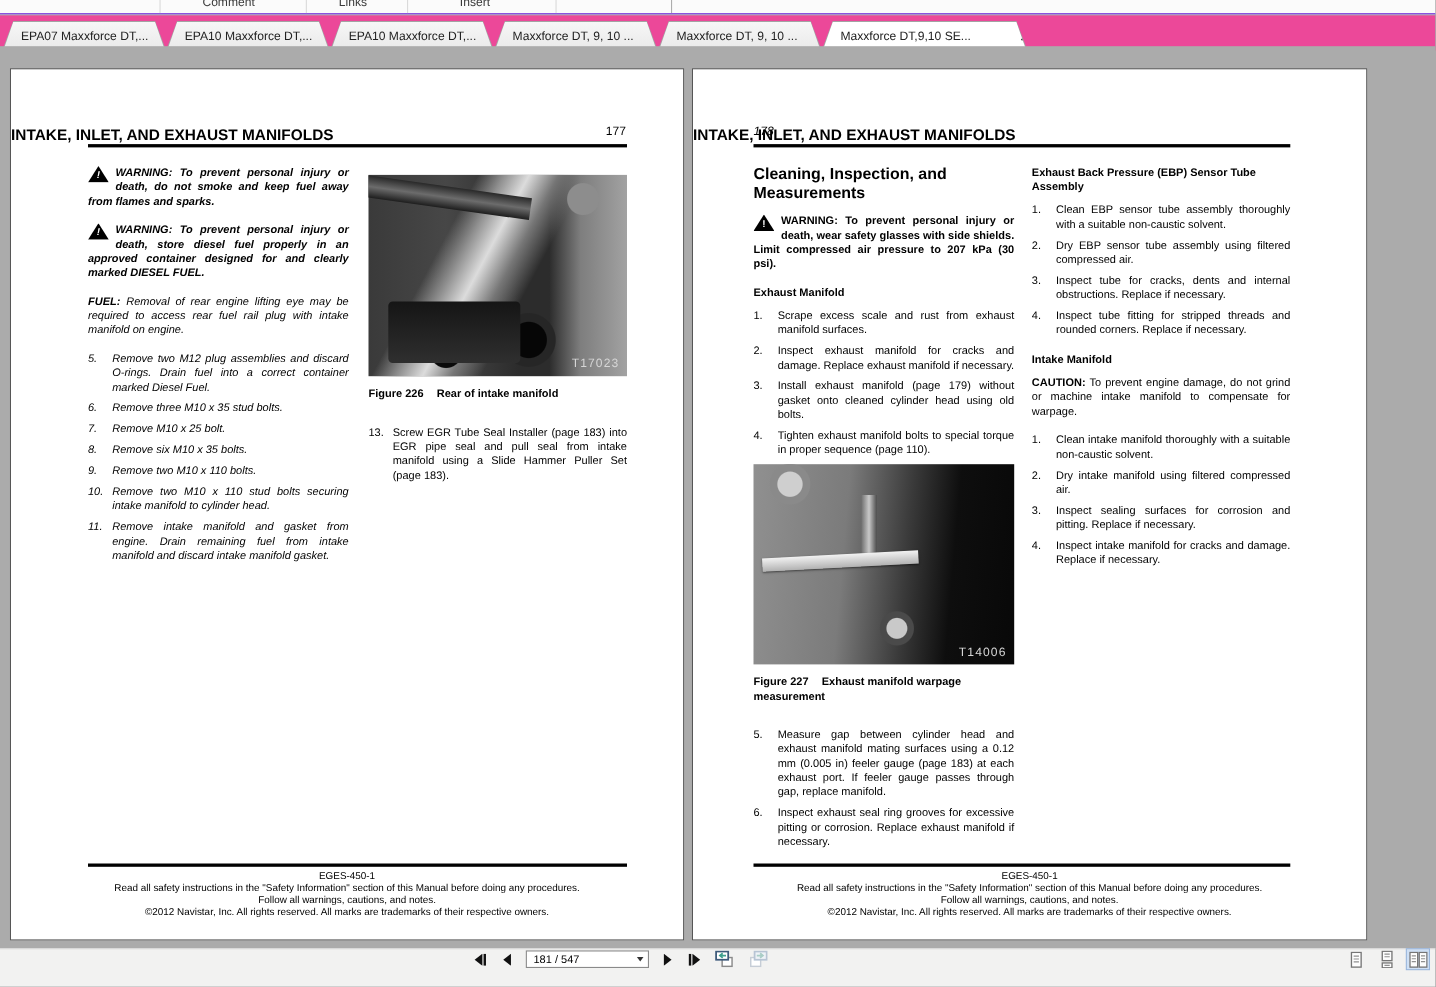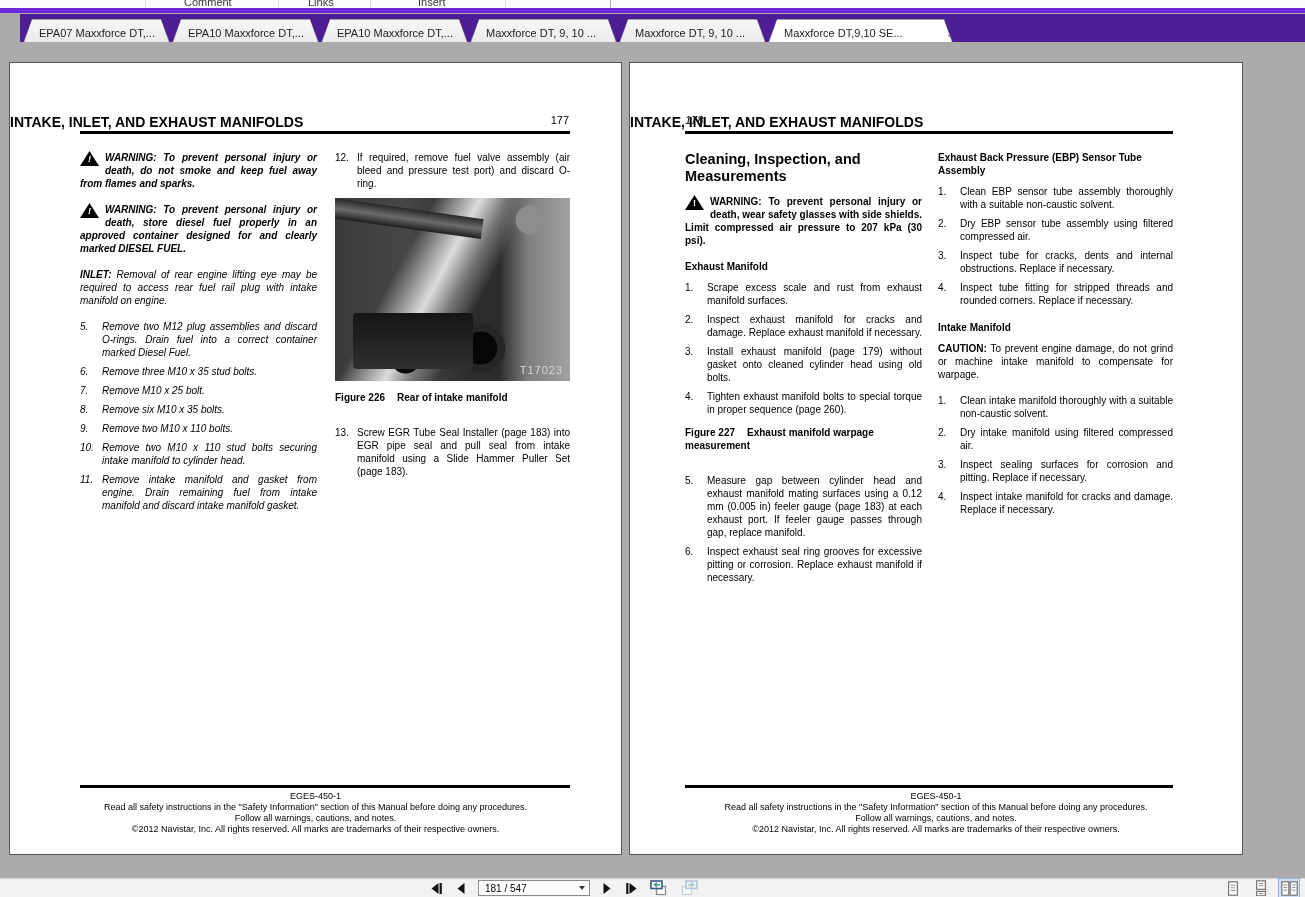--- a/index.html
+++ b/index.html
@@ -6,30 +6,30 @@
   html,body { margin:0; padding:0; }
   body {
     width:1305px; height:897px; position:relative; overflow:hidden;
     font-family:"Liberation Sans", sans-serif; background:#ababab;
     -webkit-font-smoothing:antialiased;
   }
 
   
   .ribbon {
     position:absolute; top:0; left:0; right:0; height:13px;
-    background:#fbfbfb; border-bottom:5px solid #6d28d9; overflow:hidden;
+    background:#fbfbfb; border-bottom:1px solid #6d28d9; overflow:hidden;
   }
   .ribbon-label { position:absolute; top:-4px; font-size:11px; color:#3a3a3a; white-space:nowrap; }
   .rl-1 { left:184px; } .rl-2 { left:308px; } .rl-3 { left:418px; }
   .ribbon-sep { position:absolute; top:0; bottom:0; width:1px; background:#dadada; }
   .rs-1{left:145px;} .rs-2{left:278px;} .rs-3{left:370px;} .rs-4{left:505px;}
   .rs-5{left:610px; background:#adadad;}
 
   
-  .tabbar { position:absolute; top:14px; left:0; right:0; height:32px; background:#4c1d95;margin-left:20px; }
+  .tabbar { position:absolute; top:14px; left:0; right:0; height:32px; background:#ec4899; }
   .tabs { position:absolute; left:2px; bottom:0; height:27px; display:flex; }
   .tab {
     position:relative; width:149px; height:27px; flex:none;
     clip-path:polygon(10px 0, calc(100% - 10px) 0, 100% 100%, 0 100%);
     background:#a3a3a3; cursor:default;
   }
   .tab-inner {
     position:absolute; left:1px; right:1px; top:1px; bottom:0;
     clip-path:polygon(9px 0, calc(100% - 9px) 0, 100% 100%, 0 100%);
     background:linear-gradient(#f7f7f7,#e9e9e9);
@@ -112,21 +112,21 @@
                background:linear-gradient(90deg,#6f6f6f,#c9c9c9,#4e4e4e); }
 
   .p-foot-rule { position:absolute; top:722px; height:3px; background:#000; }
   .page-left  .p-foot-rule { left:70px; width:490px; }
   .page-right .p-foot-rule { left:55px; width:488px; }
   .p-foot { position:absolute; top:728px; left:28px; right:28px; text-align:center;
             font-size:9px; line-height:11px; color:#000; }
   .p-foot span { display:block; }
 
   
-  .statusbar { position:absolute; bottom:0; left:0; right:0; height:19px;
+  .statusbar { position:absolute; bottom:0; left:0; right:0; height:35px;
                background:#f2f2f1; border-top:1px solid #d6d6d6; }
   .nav-group { position:absolute; left:428px; top:0; height:18px; display:flex;
                align-items:center; gap:9px; }
   .nav-btn { display:flex; align-items:center; justify-content:center; width:16px; height:15px; }
   .page-combo { width:112px; height:16px; background:#fff; border:1px solid #8a8a8a;
                 display:flex; align-items:center; }
   .page-combo input { border:none; outline:none; background:transparent; width:84px;
                       font-family:"Liberation Sans",sans-serif; font-size:10px; padding:0 0 0 6px; color:#000; }
   .combo-arrow { margin-left:auto; width:14px; display:flex; justify-content:center; align-items:center; }
   .combo-arrow i { width:0; height:0; border-left:3.5px solid transparent;
@@ -197,21 +197,21 @@
     <div class="col lp-col1">
       <div class="para warn">
         <span class="tri"></span>
         <span>WARNING: To prevent personal injury or death, do not smoke and keep fuel away from flames and sparks.</span>
       </div>
       <div class="para warn">
         <span class="tri"></span>
         <span>WARNING: To prevent personal injury or death, store diesel fuel properly in an approved container designed for and clearly marked DIESEL FUEL.</span>
       </div>
       <div class="para">
-        <span class="blabel">INLET:</span>
+        <span class="blabel">FUEL:</span>
         <span>Removal of rear engine lifting eye may be required to access rear fuel rail plug with intake manifold on engine.</span>
       </div>
       <div class="step">
           <span class="sn">5.</span>
           <span class="st">Remove two M12 plug assemblies and discard O-rings. Drain fuel into a correct container marked Diesel Fuel.</span>
         </div>
       <div class="step">
           <span class="sn">6.</span>
           <span class="st">Remove three M10 x 35 stud bolts.</span>
         </div>
@@ -231,24 +231,20 @@
           <span class="sn">10.</span>
           <span class="st">Remove two M10 x 110 stud bolts securing intake manifold to cylinder head.</span>
         </div>
       <div class="step">
           <span class="sn">11.</span>
           <span class="st">Remove intake manifold and gasket from engine. Drain remaining fuel from intake manifold and discard intake manifold gasket.</span>
         </div>
     </div>
 
     <div class="col lp-col2">
-      <div class="step">
-          <span class="sn">12.</span>
-          <span class="st">If required, remove fuel valve assembly (air bleed and pressure test port) and discard O-ring.</span>
-        </div>
       <div class="photo" id="photo226">
         <div class="p226-pipe"></div>
         <div class="p226-block"></div>
         <span class="tag">T17023</span>
       </div>
       <div class="caption">
         <span class="cl">Figure 226</span><span>Rear of intake manifold</span>
       </div>
       <div class="step mt22">
           <span class="sn">13.</span>
@@ -284,22 +280,27 @@
       <div class="step">
           <span class="sn">2.</span>
           <span class="st">Inspect exhaust manifold for cracks and damage. Replace exhaust manifold if necessary.</span>
         </div>
       <div class="step">
           <span class="sn">3.</span>
           <span class="st">Install exhaust manifold (page 179) without gasket onto cleaned cylinder head using old bolts.</span>
         </div>
       <div class="step">
           <span class="sn">4.</span>
-          <span class="st">Tighten exhaust manifold bolts to special torque in proper sequence (page 260).</span>
-        </div>
+          <span class="st">Tighten exhaust manifold bolts to special torque in proper sequence (page 110).</span>
+        </div>
+      <div class="photo" id="photo227">
+        <div class="p227-stem"></div>
+        <div class="p227-strip"></div>
+        <span class="tag">T14006</span>
+      </div>
       <div class="caption">
         <span class="cl">Figure 227</span><span>Exhaust manifold warpage measurement</span>
       </div>
       <div class="step mt22">
           <span class="sn">5.</span>
           <span class="st">Measure gap between cylinder head and exhaust manifold mating surfaces using a 0.12 mm (0.005 in) feeler gauge (page 183) at each exhaust port. If feeler gauge passes through gap, replace manifold.</span>
         </div>
       <div class="step">
           <span class="sn">6.</span>
           <span class="st">Inspect exhaust seal ring grooves for excessive pitting or corrosion. Replace exhaust manifold if necessary.</span>

